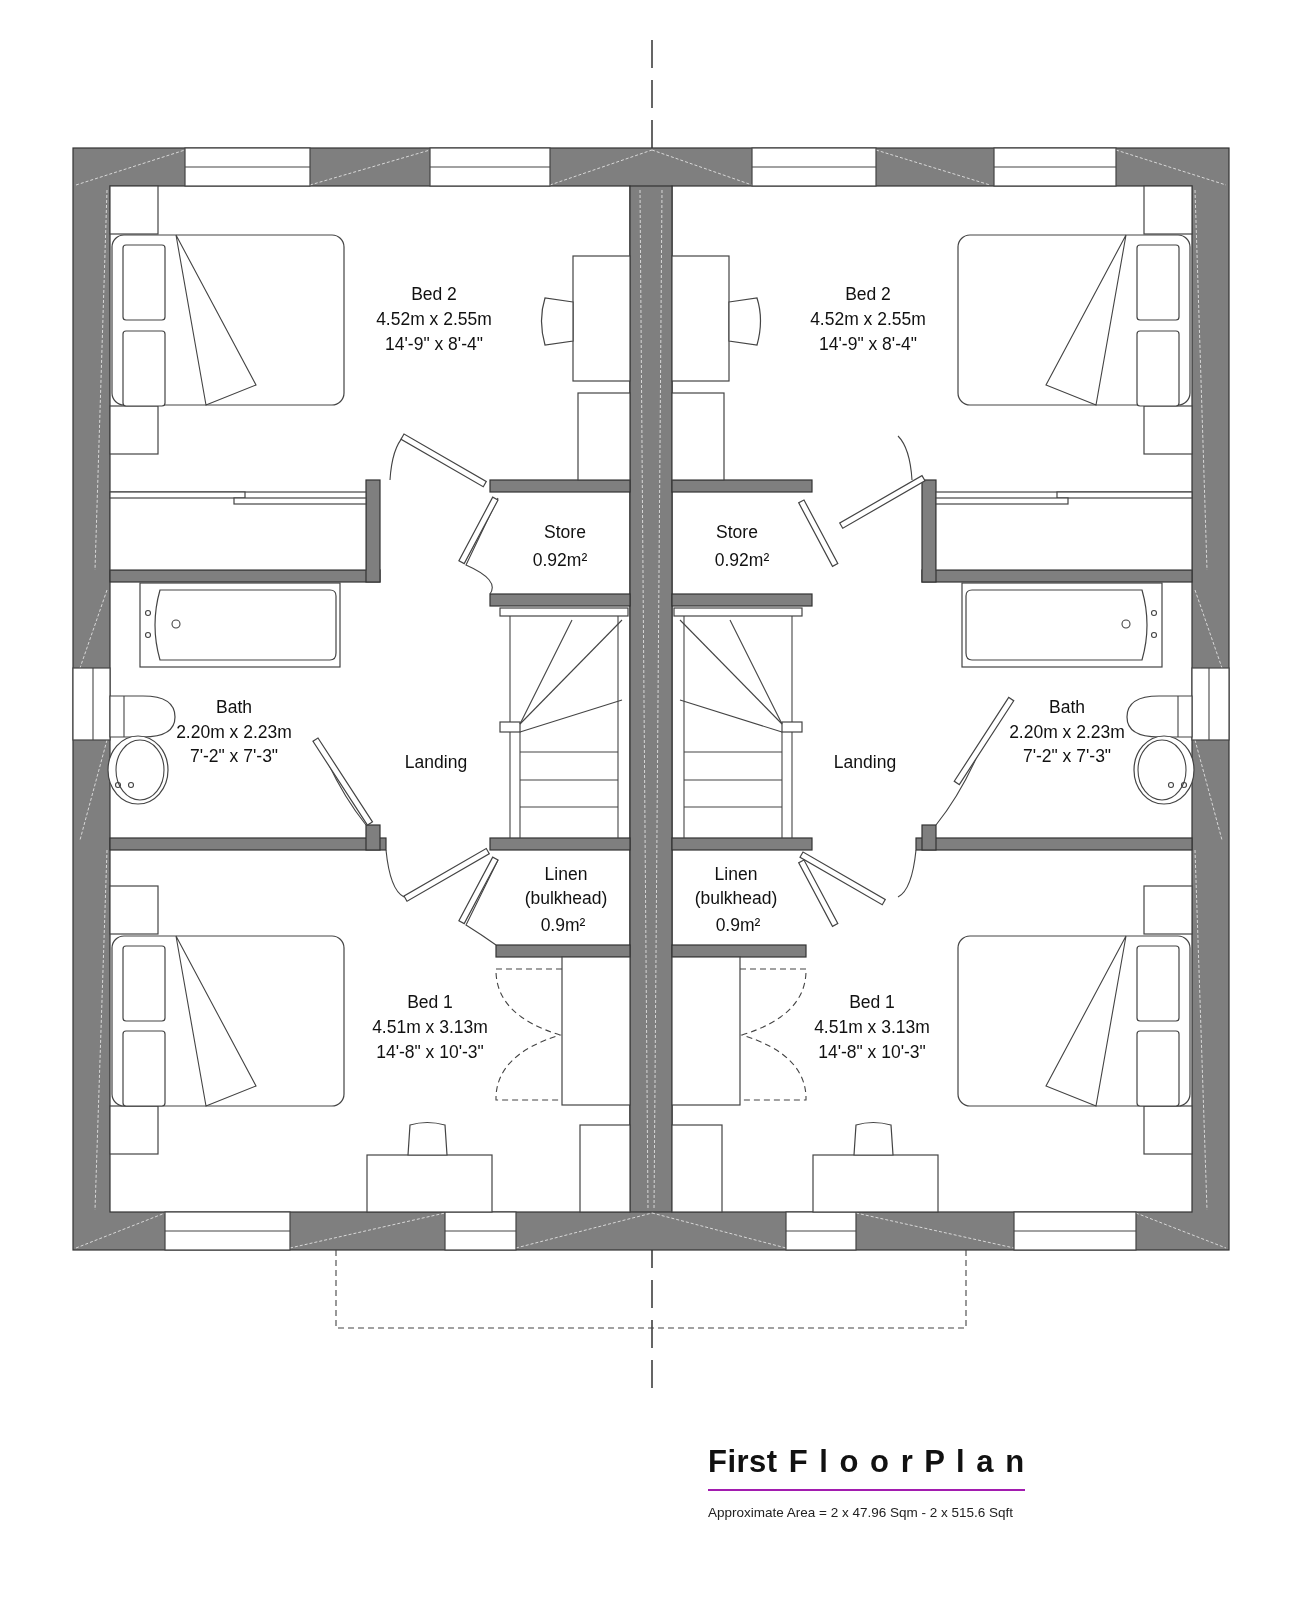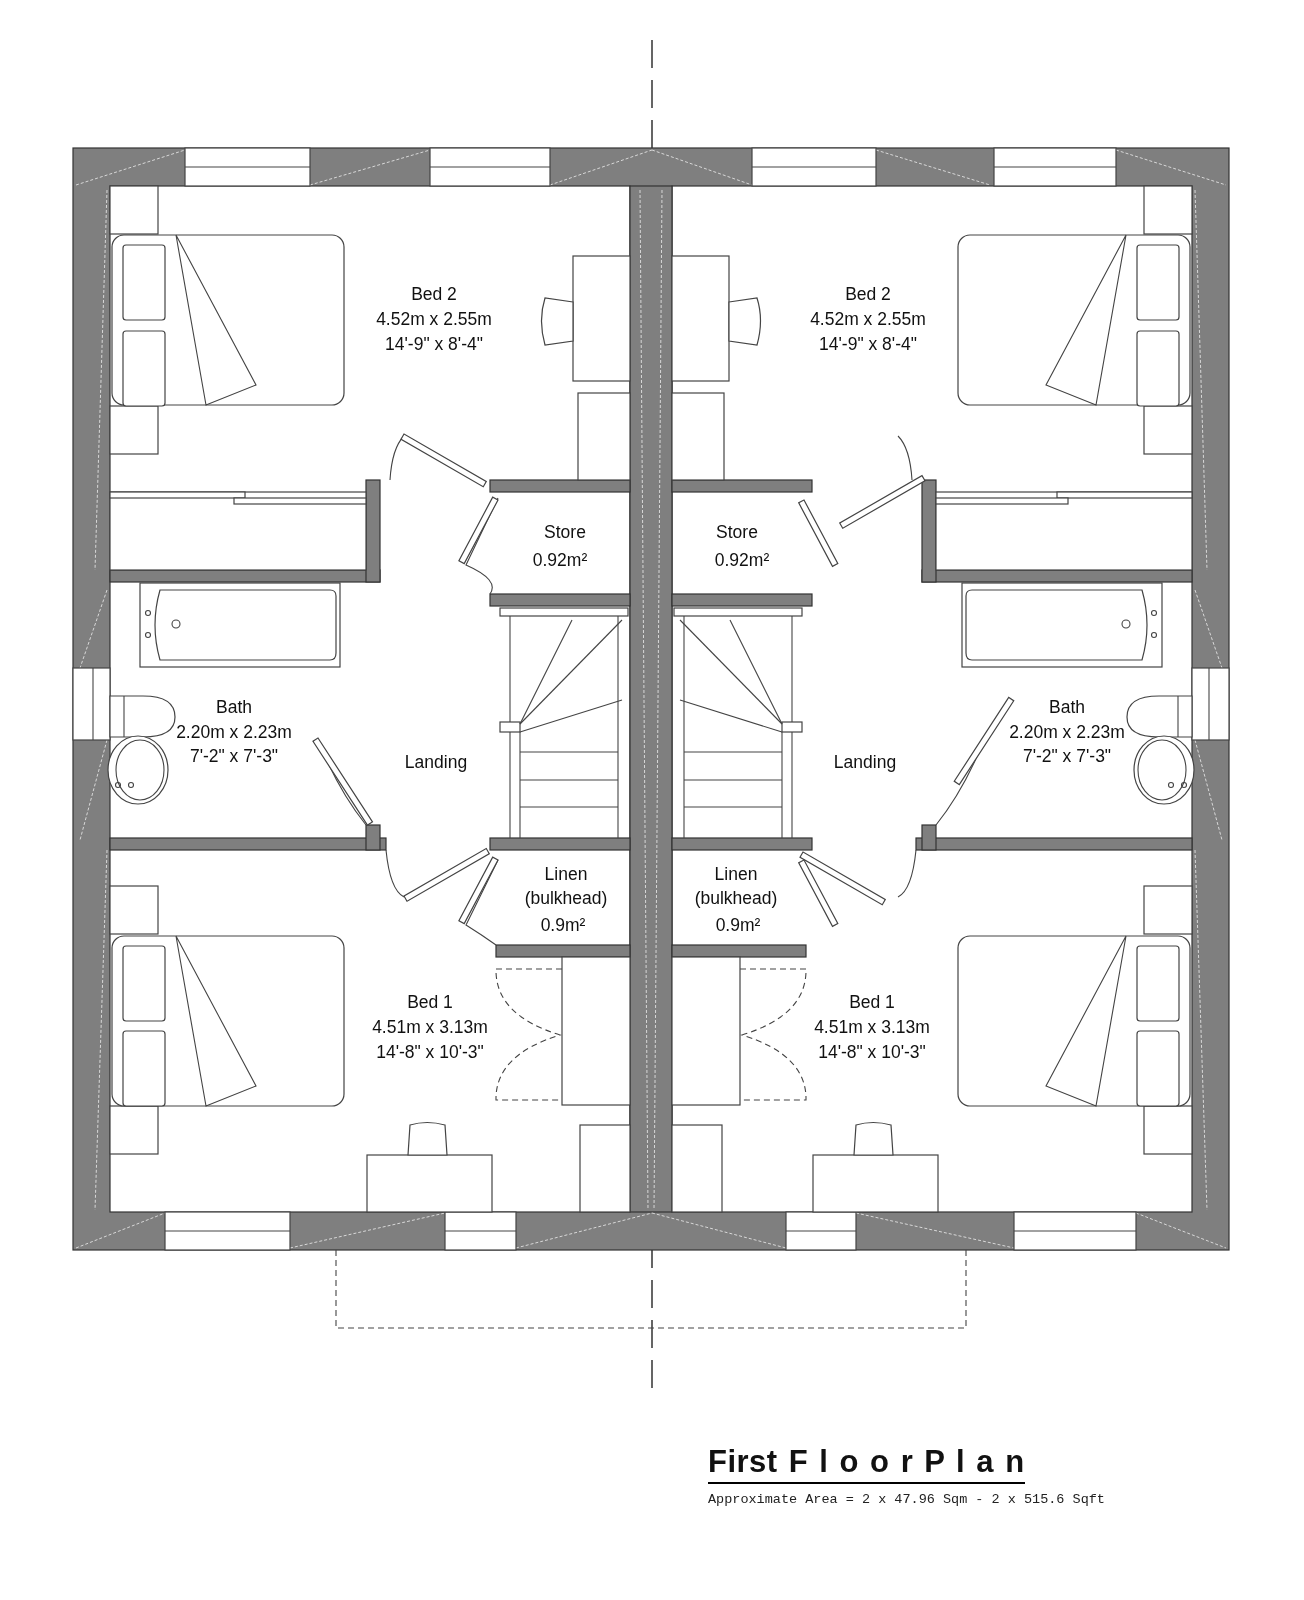--- a/index.html
+++ b/index.html
@@ -8,22 +8,22 @@
   .wall { fill: #7f7f7f; stroke: #333; stroke-width: 1.2; }
   .hatch { stroke: #d8d8d8; stroke-width: 1; stroke-dasharray: 3 2; fill: none; }
   .room { fill: #ffffff; stroke: #333; stroke-width: 1.2; }
   .fx { fill: #ffffff; stroke: #444; stroke-width: 1.2; }
   .thin { fill: none; stroke: #444; stroke-width: 1.1; }
   .dash { fill: none; stroke: #444; stroke-width: 1.1; stroke-dasharray: 6 4; }
   .axis { stroke: #333; stroke-width: 1.5; stroke-dasharray: 28 12; fill: none; }
   .win { fill: #ffffff; stroke: #444; stroke-width: 1.2; }
   .lbl { font-family: "Liberation Sans", sans-serif; font-size: 17.5px; fill: #111; text-anchor: middle; }
   .title-block { position: absolute; left: 708px; top: 1444px; }
-  .title { font-family: "Liberation Sans", sans-serif; font-weight: bold; font-size: 31px; letter-spacing: 0.5px; color: #111; border-bottom: 2px solid #000000; display: inline-block; padding-bottom: 2px; word-spacing: 2px; }
-  .area { font-family: Liberation Mono, monospace; font-size: 13.5px; color: #222; margin-top: 8px; }
+  .title { font-family: "Liberation Sans", sans-serif; font-weight: bold; font-size: 31px; letter-spacing: 0.5px; color: #111; border-bottom: 2px solid #a21caf; display: inline-block; padding-bottom: 9px; word-spacing: 2px; }
+  .area { font-family: Liberation Sans, sans-serif; font-size: 13.5px; color: #222; margin-top: 14px; }
 </style>
 </head>
 <body>
 
 <svg width="1304" height="1600" viewBox="0 0 1304 1600">
 
   <line class="axis" x1="652" y1="40" x2="652" y2="1400"></line>
 
   <rect class="wall" x="73" y="148" width="1156" height="1102"></rect>
 

